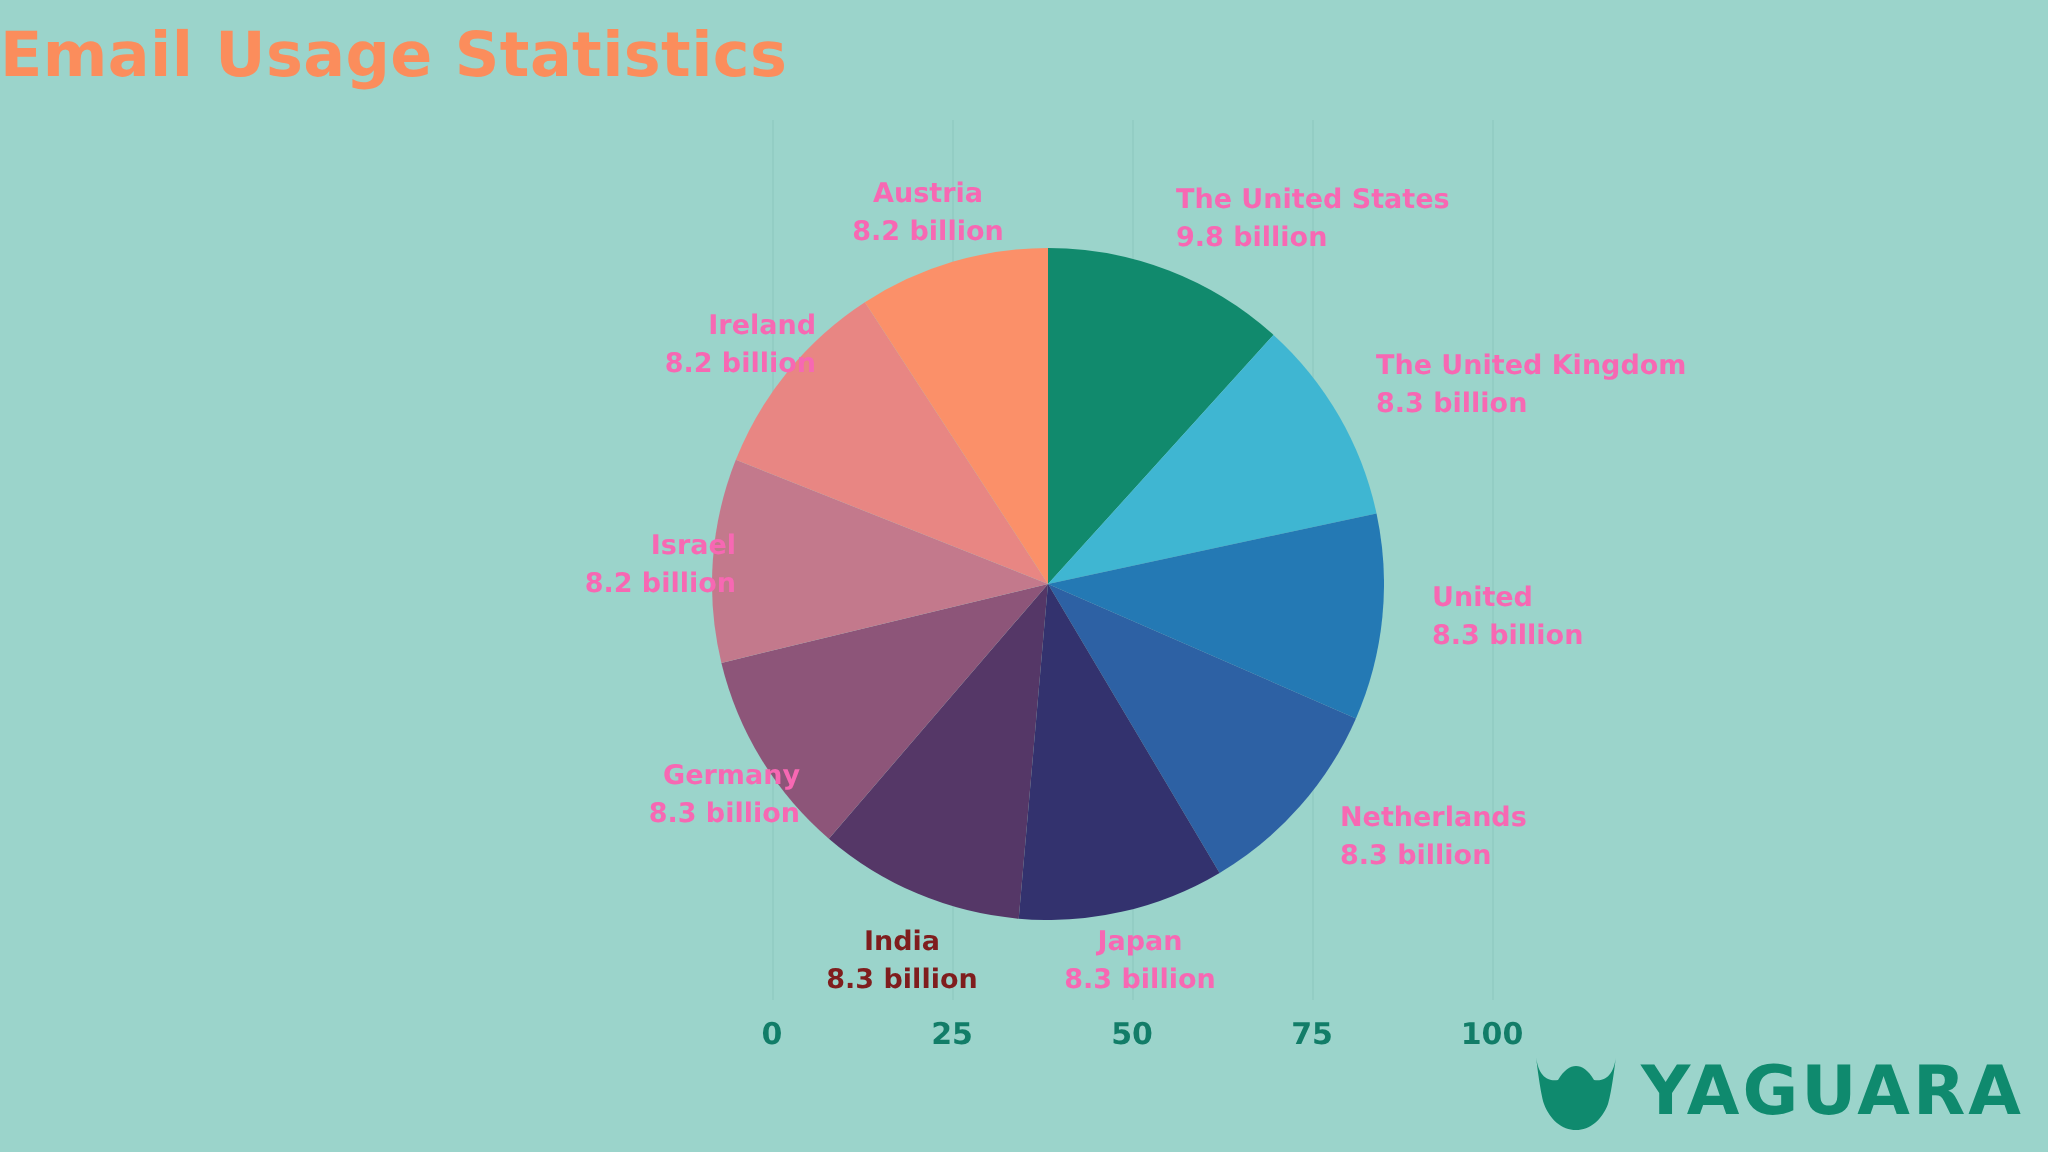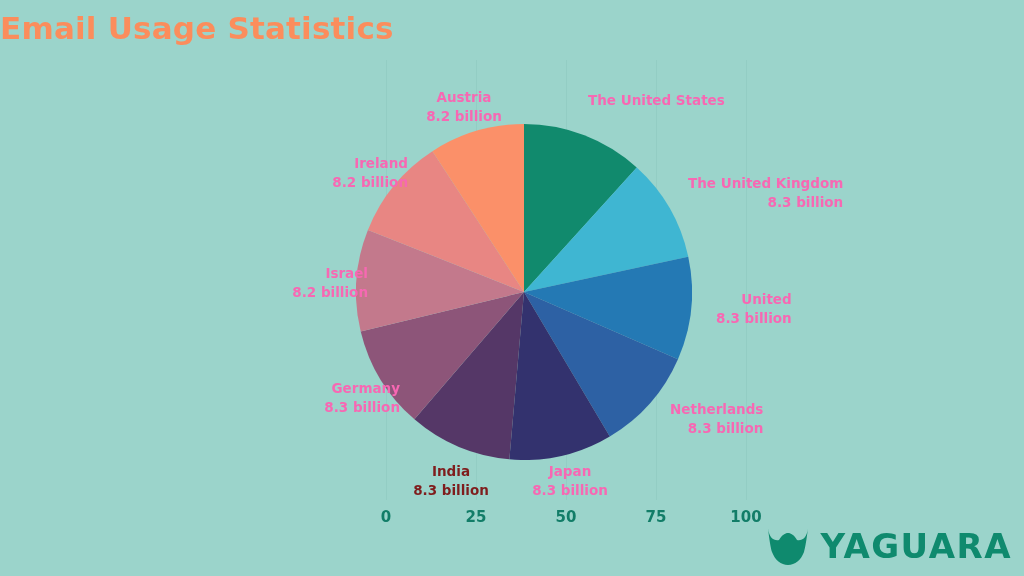--- a/index.html
+++ b/index.html
@@ -64,21 +64,21 @@
   .slice-label {
     position: absolute;
     color: #f768b3;
     font-size: 13.5px;
     font-weight: bold;
     line-height: 19px;
     white-space: nowrap;
     font-family: "DejaVu Sans", "Liberation Sans", sans-serif;
   }
   .slice-label .ln { display: block; }
-  .slice-label.align-left  { text-align: right; }
+  .slice-label.align-left  { text-align: left; }
   .slice-label.align-right { text-align: right; padding-left: 39px; }
   .slice-label.align-center{ text-align: center; }
 
   
   .tick-label {
     position: absolute;
     top: 508px;
     transform: translateX(-50%);
     color: #127d68;
     font-size: 15px;
@@ -129,20 +129,21 @@
         <path d="M 168 168 L 58.43 295.35 A 168 168 0 0 1 4.70 207.45 Z" fill="#8d5579"></path>
         <path d="M 168 168 L 4.70 207.45 A 168 168 0 0 1 11.91 105.88 Z" fill="#c3798c"></path>
         <path d="M 168 168 L 11.91 105.88 A 168 168 0 0 1 76.45 27.14 Z" fill="#e88683"></path>
         <path d="M 168 168 L 76.45 27.14 A 168 168 0 0 1 168.00 0.00 Z" fill="#fb9069"></path>
       </svg>
   </div>
 
   <div id="labels-layer">
       <div class="slice-label align-left" style="top: 91px; color: rgb(247, 104, 179); left: 588px;">
         <span class="ln">The United States</span>
+        <span class="ln">9.8 billion</span>
       </div>
       <div class="slice-label align-left" style="top: 174px; color: rgb(247, 104, 179); left: 688px;">
         <span class="ln">The United Kingdom</span>
         <span class="ln">8.3 billion</span>
       </div>
       <div class="slice-label align-left" style="top: 290px; color: rgb(247, 104, 179); left: 716px;">
         <span class="ln">United</span>
         <span class="ln">8.3 billion</span>
       </div>
       <div class="slice-label align-left" style="top: 400px; color: rgb(247, 104, 179); left: 670px;">

